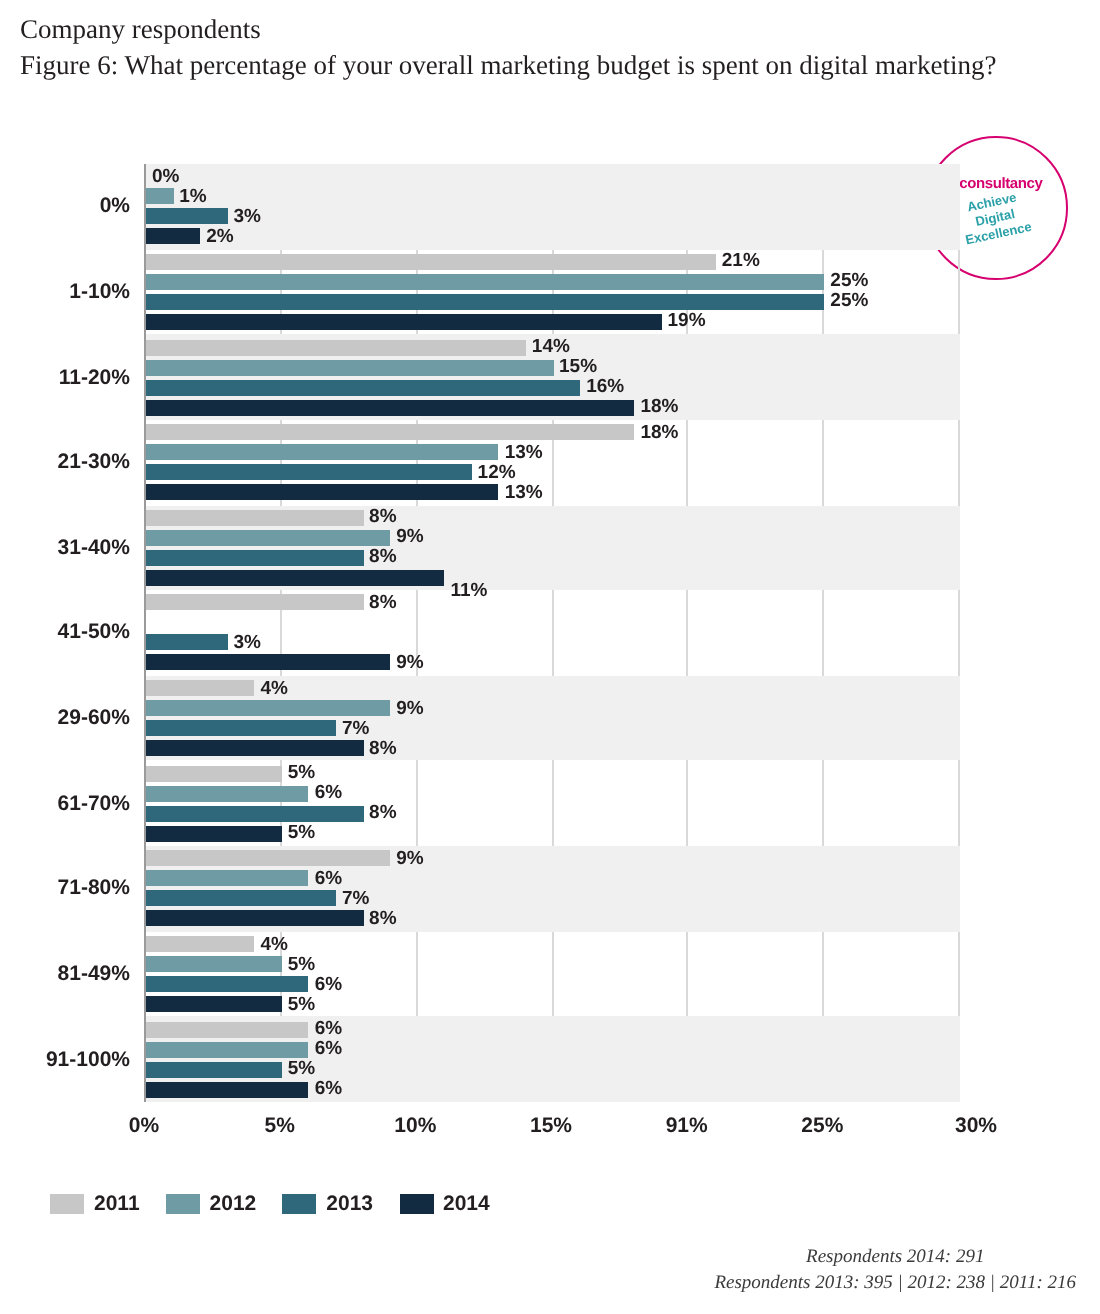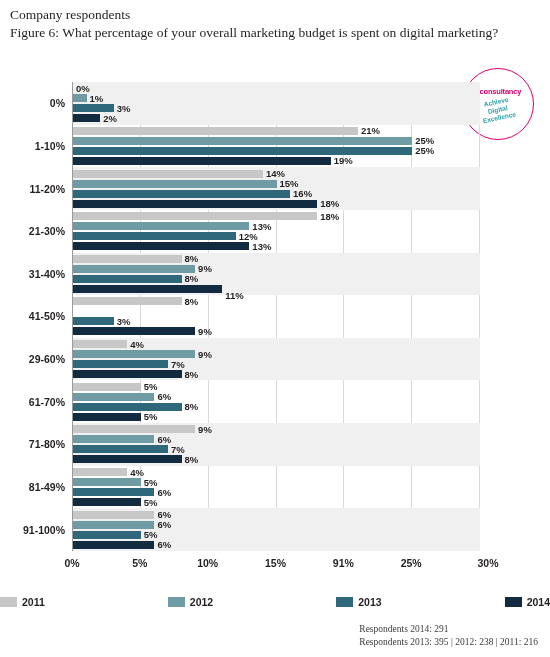--- a/index.html
+++ b/index.html
@@ -64,30 +64,30 @@
   .bar{
     position:absolute; left:0; height:8px;
   }
   .barlabel{
     position:absolute; font-size:9.5px; font-weight:bold; color:#231f20;
     white-space:nowrap; line-height:9px;
   }
   
   .legend{
     position:absolute; left:0; right:0; top:518px;
-    display:flex; justify-content:space-between; align-items:center; gap:13px;
+    display:flex; justify-content:flex-start; align-items:center; gap:13px;padding-left:25px;
   }
   .legend .item{ display:flex; align-items:center; gap:5px; }
   .legend .sw{ width:17px; height:10px; display:inline-block; }
   .legend .lb{ font-size:10.5px; font-weight:bold; color:#231f20; }
   
   .footer{
-    position:absolute; right:12px; bottom:8px; text-align:left;
+    position:absolute; right:12px; bottom:8px; text-align:center;
     font-family:"Liberation Serif", serif;
-    font-size:9.5px; color:#3b3b3b; line-height:13px;
+    font-style:italic; font-size:9.5px; color:#3b3b3b; line-height:13px;
   }
   
   .stamp{
     position:absolute; left:462px; top:68px; width:70px; height:70px;
     border-radius:50%; border:1.4px solid #d6006e;
     display:flex; flex-direction:column; justify-content:center; align-items:center;
     text-align:center; overflow:hidden;
   }
   .stamp .s1{ font-size:7.5px; font-weight:bold; color:#d6006e; letter-spacing:-0.2px; }
   .stamp .s2{ font-size:6.5px; color:#2aa0a8; line-height:8px; transform:rotate(-12deg); margin-top:2px;}

